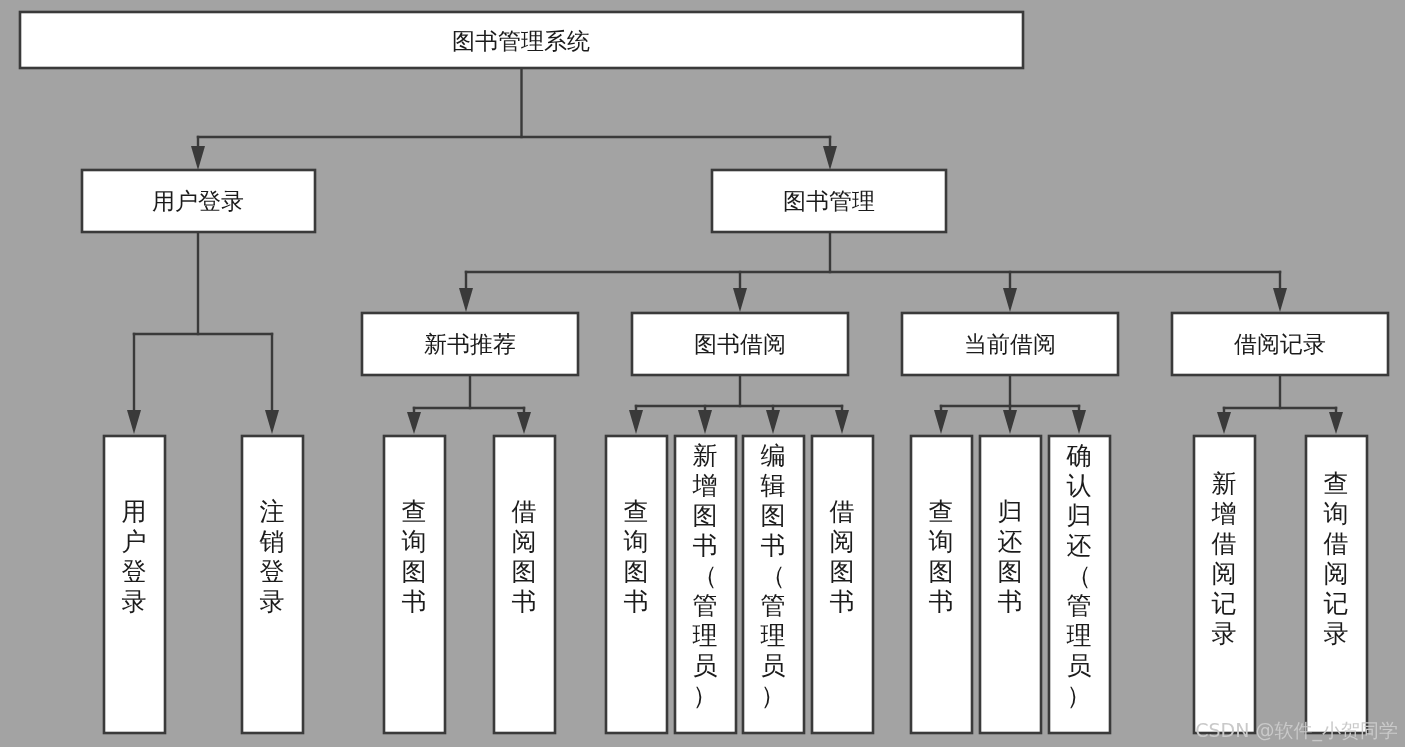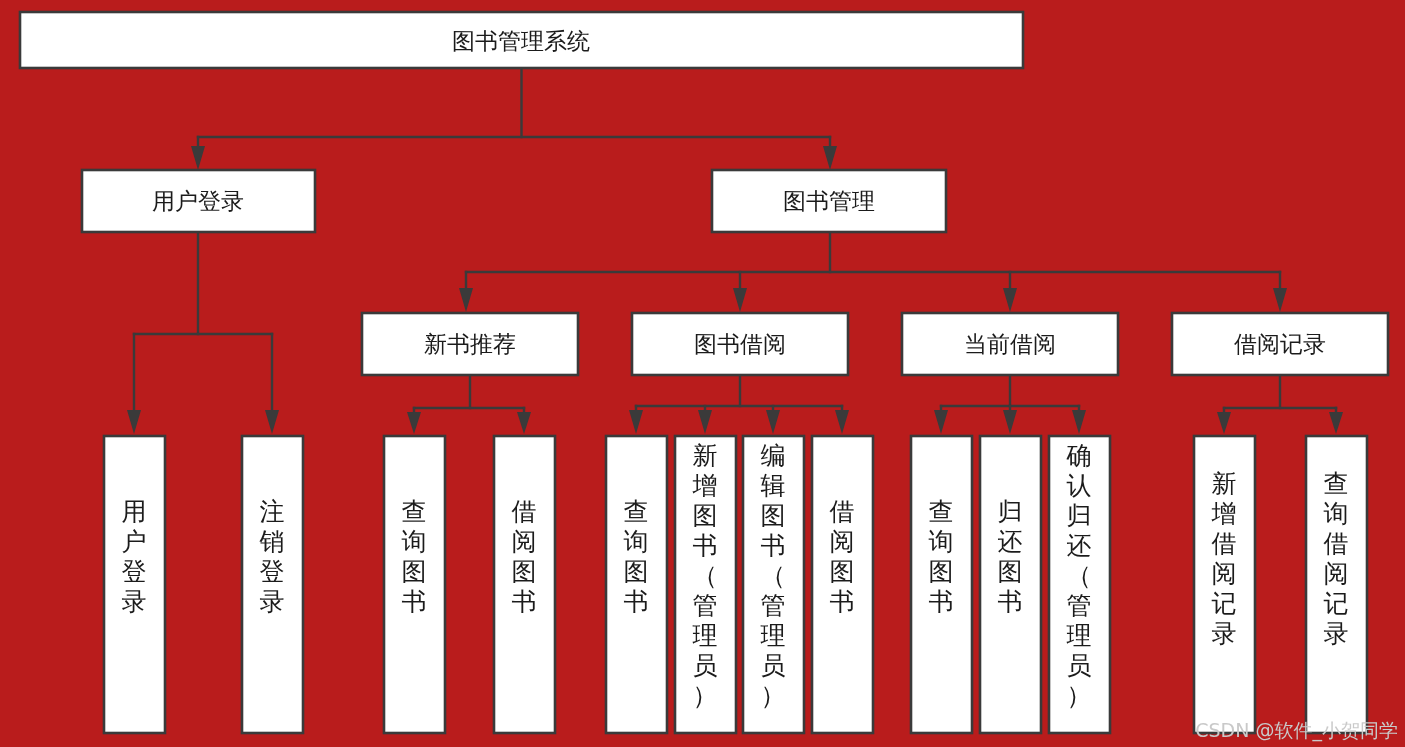--- a/index.html
+++ b/index.html
@@ -11,21 +11,21 @@
   body {
     width: 1405px;
     height: 747px;
     font-family: "DejaVu Sans", "Liberation Sans", sans-serif;
     overflow: hidden;
   }
   #diagram-root {
     position: relative;
     width: 1405px;
     height: 747px;
-    background: #b91c1c;
+    background: #a3a3a3;
   }
   svg#chart-svg {
     position: absolute;
     left: 0;
     top: 0;
     width: 1405px;
     height: 747px;
     display: block;
   }
   .node-box {

